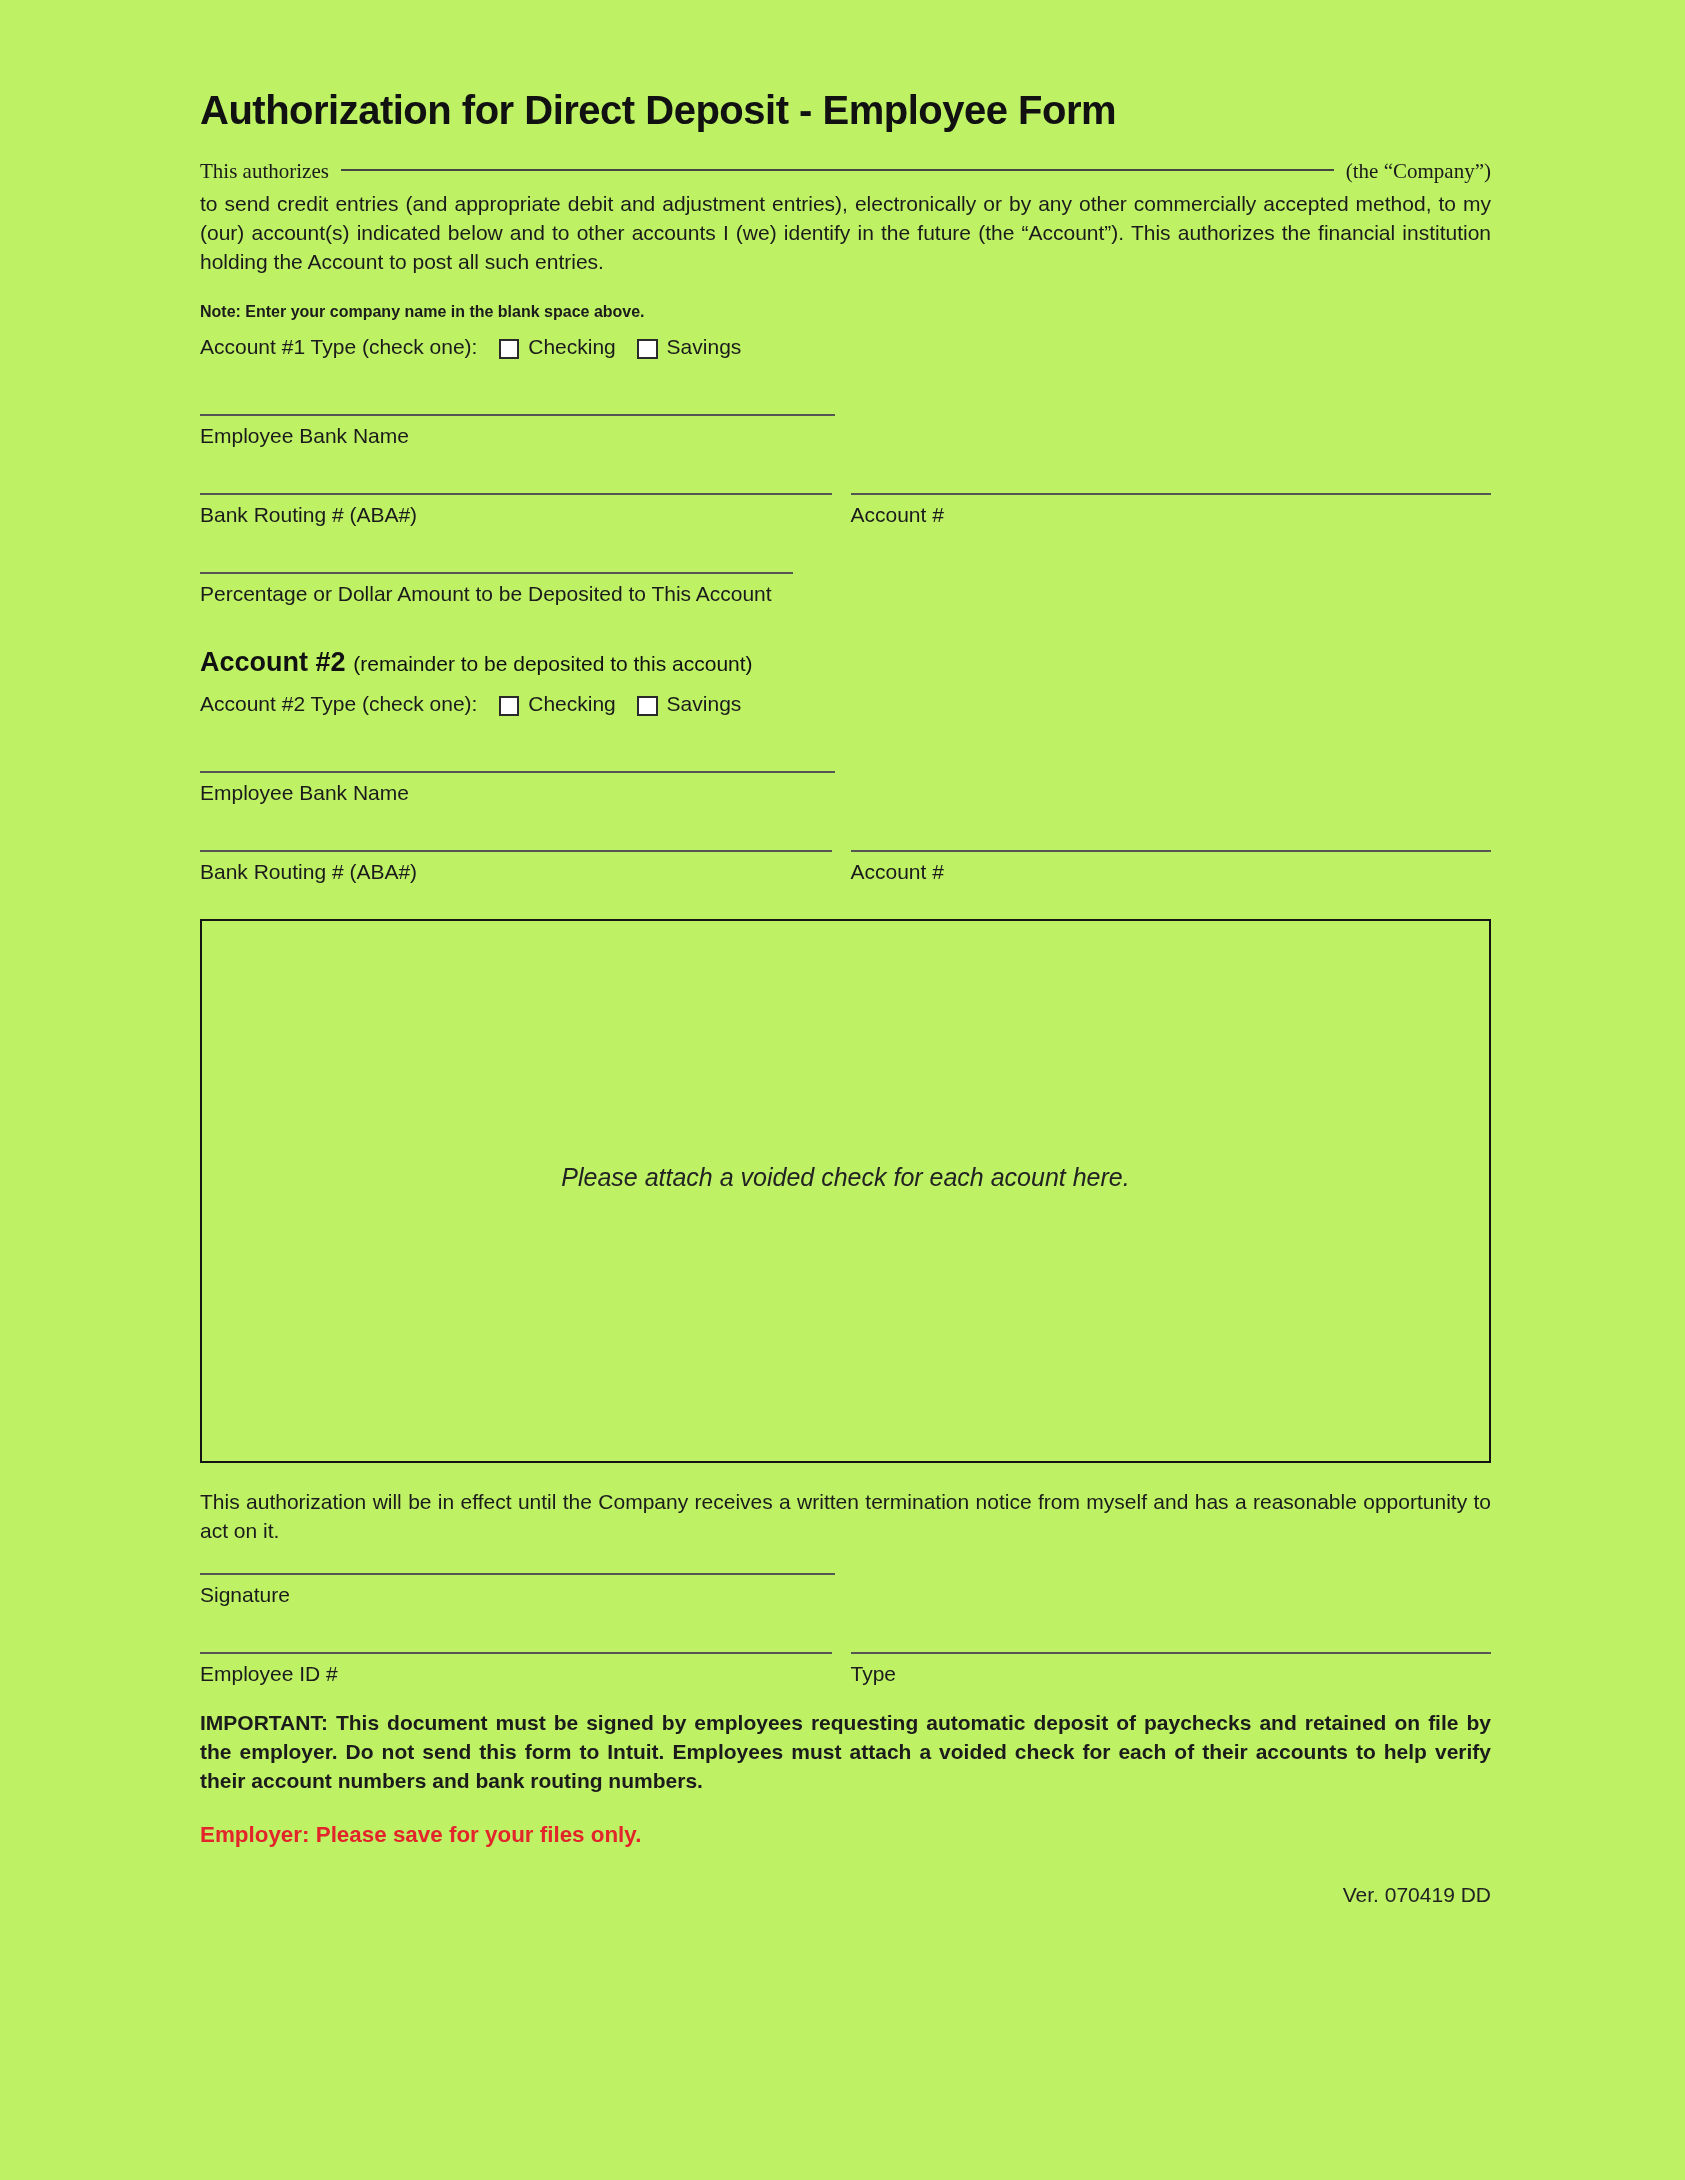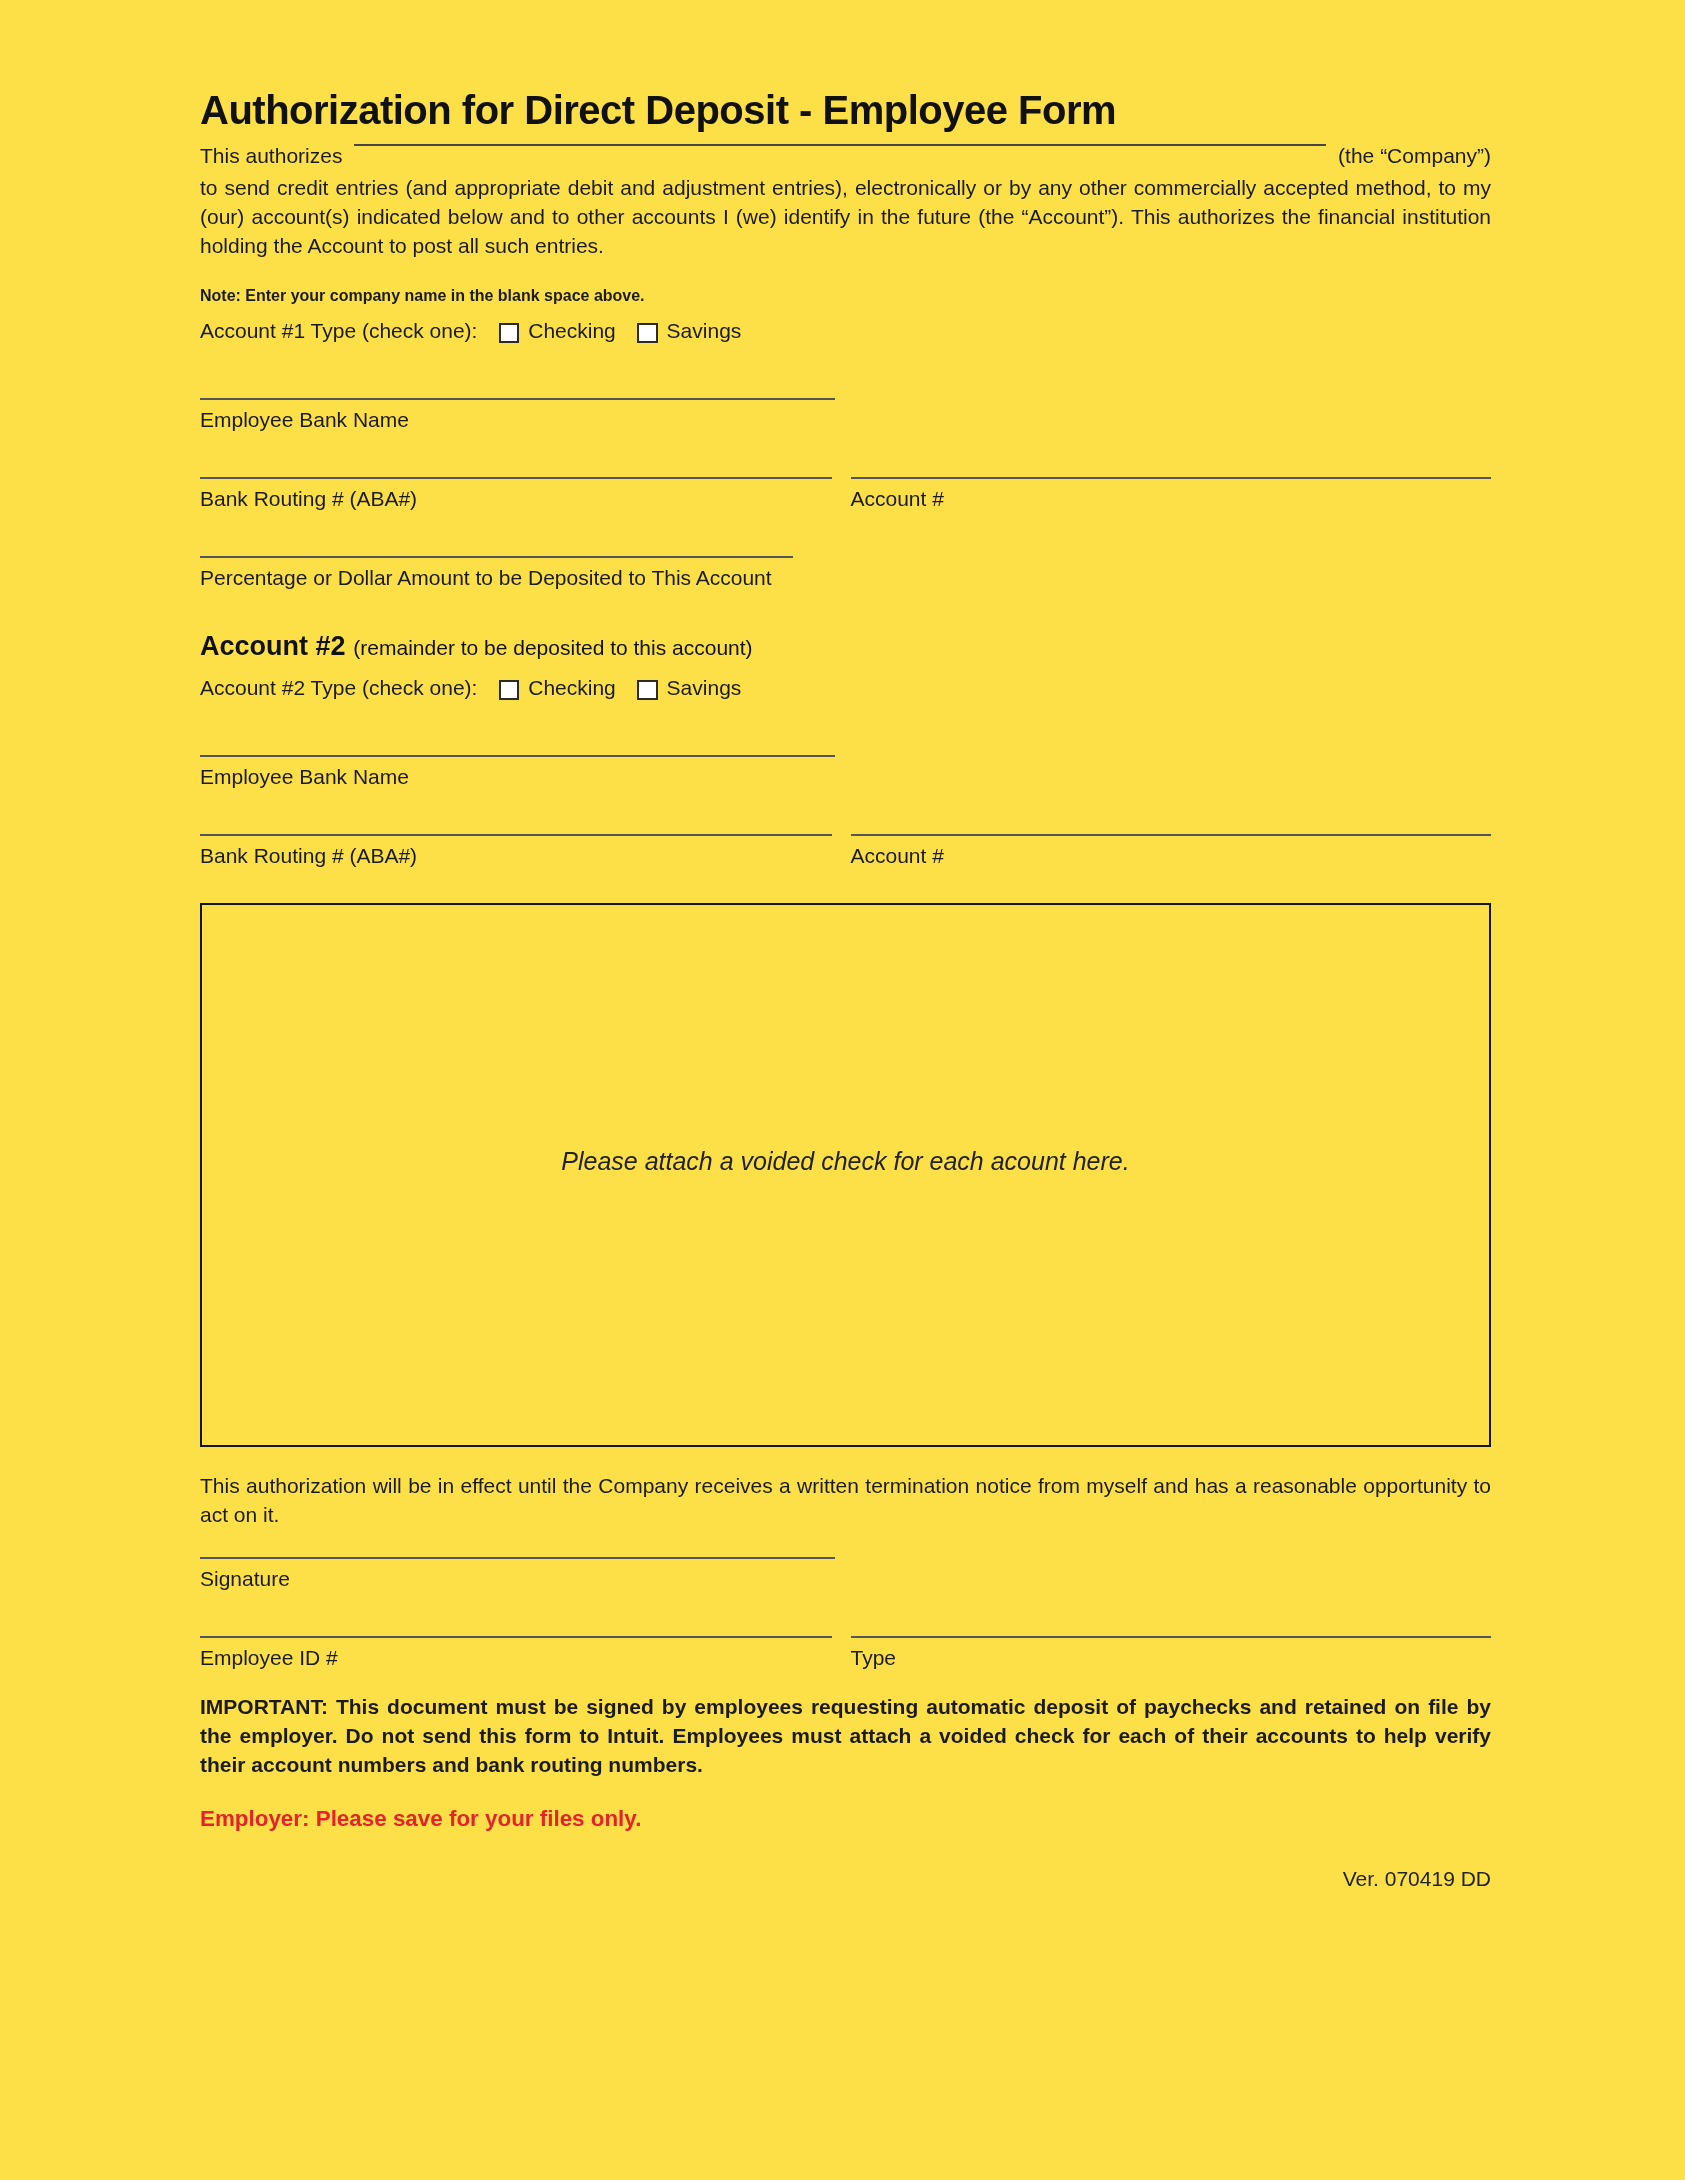--- a/index.html
+++ b/index.html
@@ -1,22 +1,22 @@
 <!DOCTYPE html>
 <html><head>
 <meta charset="utf-8">
 <style>
   html,body{margin:0;padding:0;background:#ffffff;}
   .page{
-    width:1685px;height:2181px;background:#fde047;box-sizing:border-box;
+    width:1685px;height:2181px;background:#bef264;box-sizing:border-box;
     padding:88px 194px 0 200px;position:relative;
     font-family:"Liberation Sans", sans-serif;color:#1b1b1b;
   }
   .title{font-size:40px;font-weight:bold;letter-spacing:-0.5px;margin:0;color:#111;}
-  .intro-line{display:flex;align-items:flex-start;font-size:21px;margin-top:11px;}
+  .intro-line{display:flex;align-items:center;font-size:21px;margin-top:26px;font-family:Liberation Serif, serif;}
   .intro-line .blank{flex:1;border-bottom:2px solid #454545;margin:0 11.7px 3.9px 11.7px;height:0;}
   .intro-body{font-size:21px;line-height:29px;text-align:justify;margin-top:4.9px;}
   .note{font-size:16px;font-weight:bold;margin-top:27px;}
   .acct-heading{font-size:27px;font-weight:bold;margin:0;margin-top:41px;color:#111;}
   .acct-heading .sub{font-size:21px;font-weight:normal;margin-left:7.8px;}
   .type-row{display:flex;align-items:flex-end;font-size:21px;margin-top:14.6px;}
   .checkbox{width:20.5px;height:20.5px;border:2.4px solid #2a2a2a;display:inline-block;
     box-sizing:border-box;background:#fff;margin:0 8.8px 0 21.5px;flex:0 0 auto;}
   .fgroup{margin-top:45px;}
   .fgroup.first{margin-top:55px;}

